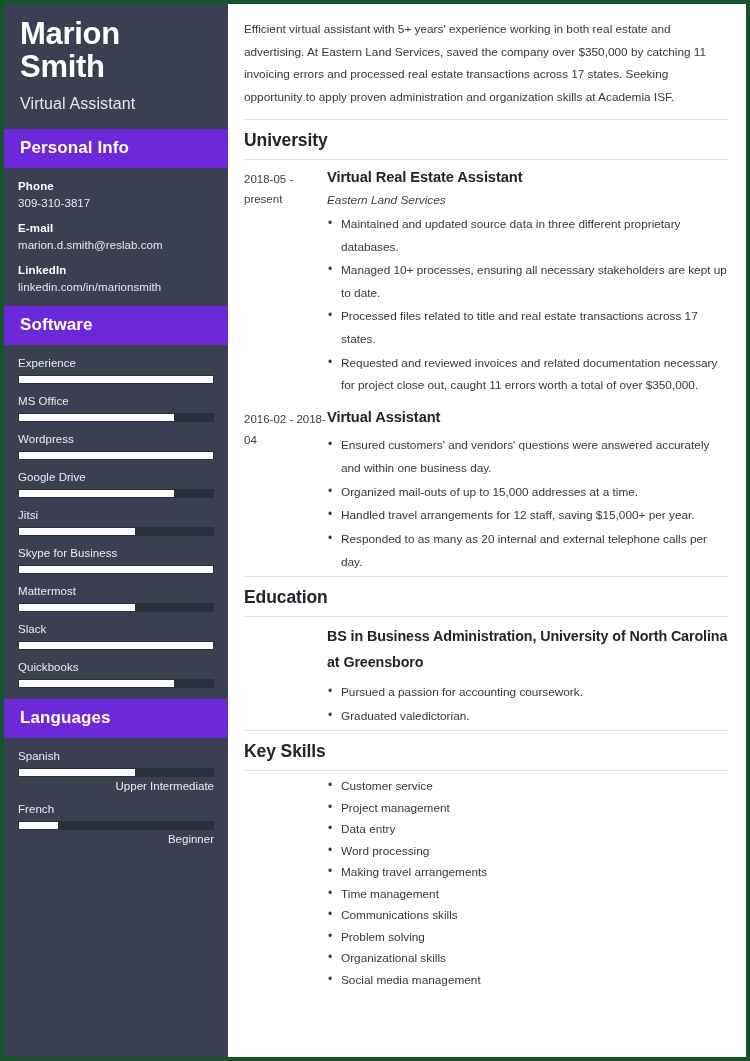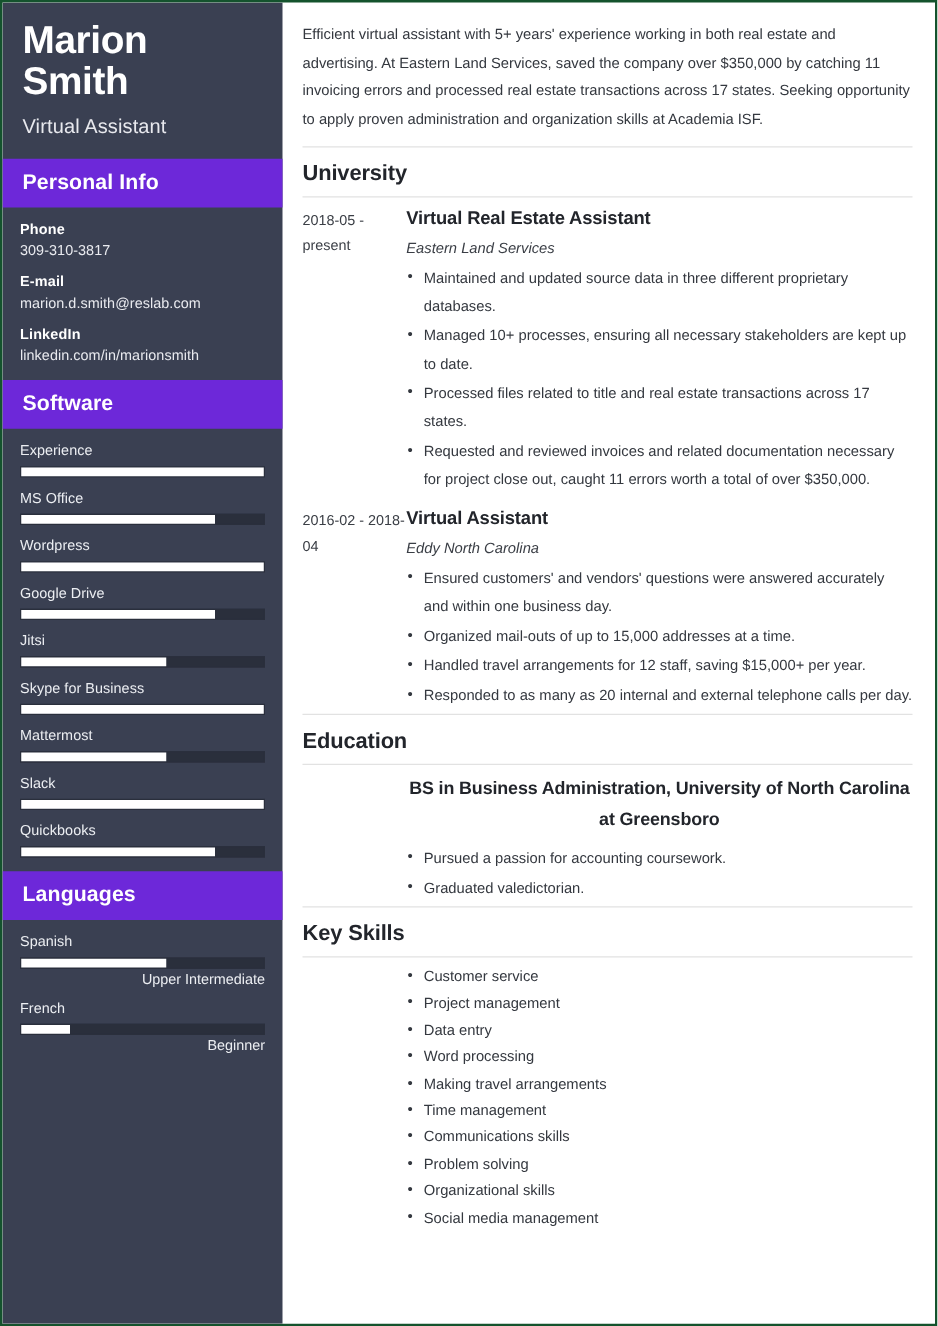--- a/index.html
+++ b/index.html
@@ -11,21 +11,21 @@
     background: #ffffff;
     font-family: "Liberation Sans", sans-serif;
     -webkit-font-smoothing: antialiased;
   }
 
   .page {
     position: relative;
     width: 750px;
     height: 1061px;
     background: #ffffff;
-    border: 2px solid #14532d;
+    border: 4px solid #14532d;
     display: flex;
     overflow: hidden;
   }
 
   
   .sidebar {
     width: 224px;
     min-width: 224px;
     background: #3a4052;
     color: #ffffff;
@@ -191,21 +191,20 @@
     color: #34383f;
     font-size: 12px;
   }
 
   .edu-title {
     font-size: 14.3px;
     font-weight: bold;
     color: #22252b;
     line-height: 1.78;
     letter-spacing: -0.1px;
-    text-align: center;
   }
 
   .skills-wrap { padding-top: 5px; }
 
   ul.keyskills {
     list-style: none;
     margin-left: 83px;
   }
 
   ul.keyskills li {
@@ -350,21 +349,20 @@
           <li>Processed files related to title and real estate transactions across 17 states.</li>
           <li>Requested and reviewed invoices and related documentation necessary for project close out, caught 11 errors worth a total of over $350,000.</li>
         </ul>
       </div>
     </div>
 
     <div class="entry">
       <div class="entry-dates">2016-02 - 2018-04</div>
       <div class="entry-main">
         <div class="entry-title">Virtual Assistant</div>
-        <div class="entry-org">Eddy North Carolina</div>
         <ul class="bullets">
           <li>Ensured customers' and vendors' questions were answered accurately and within one business day.</li>
           <li>Organized mail-outs of up to 15,000 addresses at a time.</li>
           <li>Handled travel arrangements for 12 staff, saving $15,000+ per year.</li>
           <li>Responded to as many as 20 internal and external telephone calls per day.</li>
         </ul>
       </div>
     </div>
 
     <hr class="rule">

